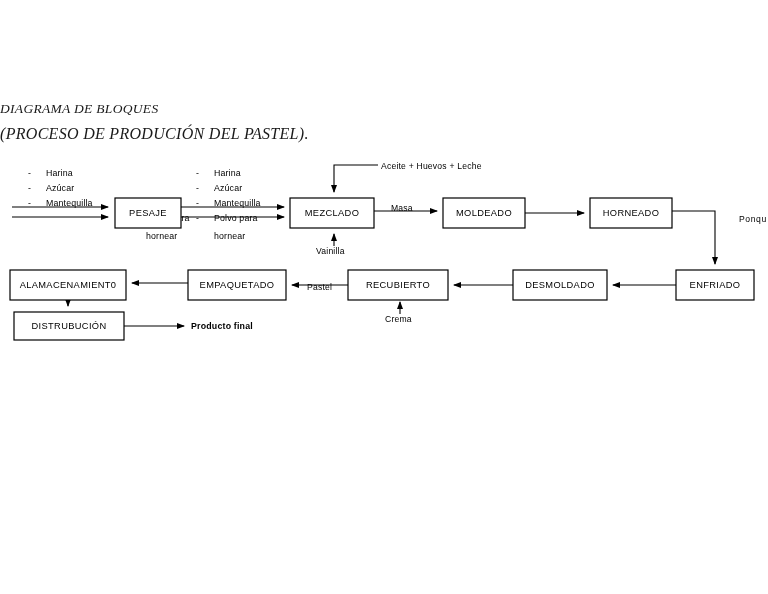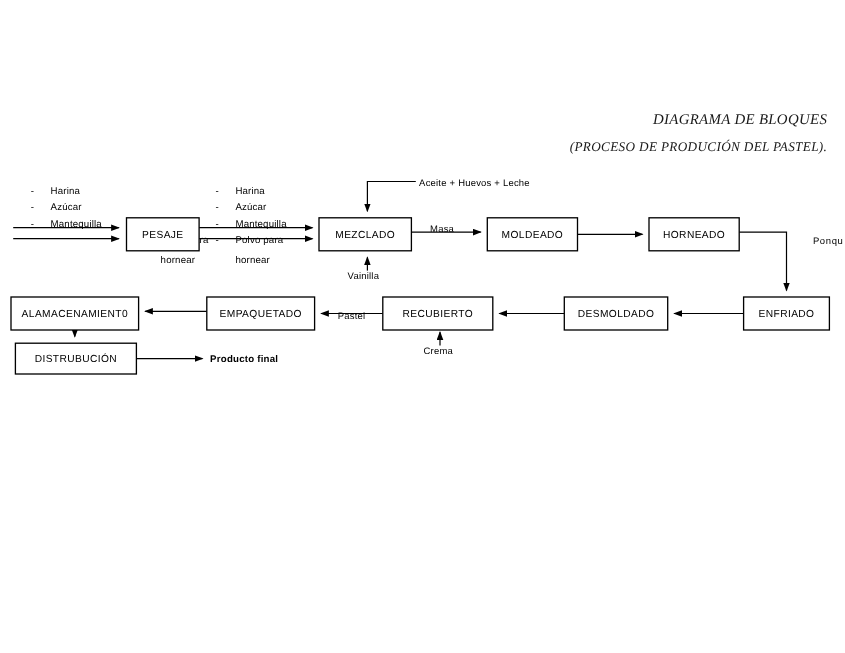--- a/index.html
+++ b/index.html
@@ -18,33 +18,33 @@
     position: relative;
     width: 768px;
     height: 594px;
     background: #ffffff;
   }
   .title-block {
     position: absolute;
     left: 0;
     top: 96px;
     width: 752px;
-    text-align: right;
+    text-align: left;
   }
   .title-line {
     font-family: "Liberation Serif", serif;
     font-style: italic;
     font-size: 13.5px;
     letter-spacing: 0.3px;
     color: #1a1a1a;
     line-height: 25px;
     white-space: nowrap;
   }
   .title-line.sub {
-    font-size: 12px;
+    font-size: 16px;
   }
   svg#diagram {
     position: absolute;
     left: 0;
     top: 0;
     width: 768px;
     height: 594px;
   }
   .box-rect {
     fill: #ffffff;

